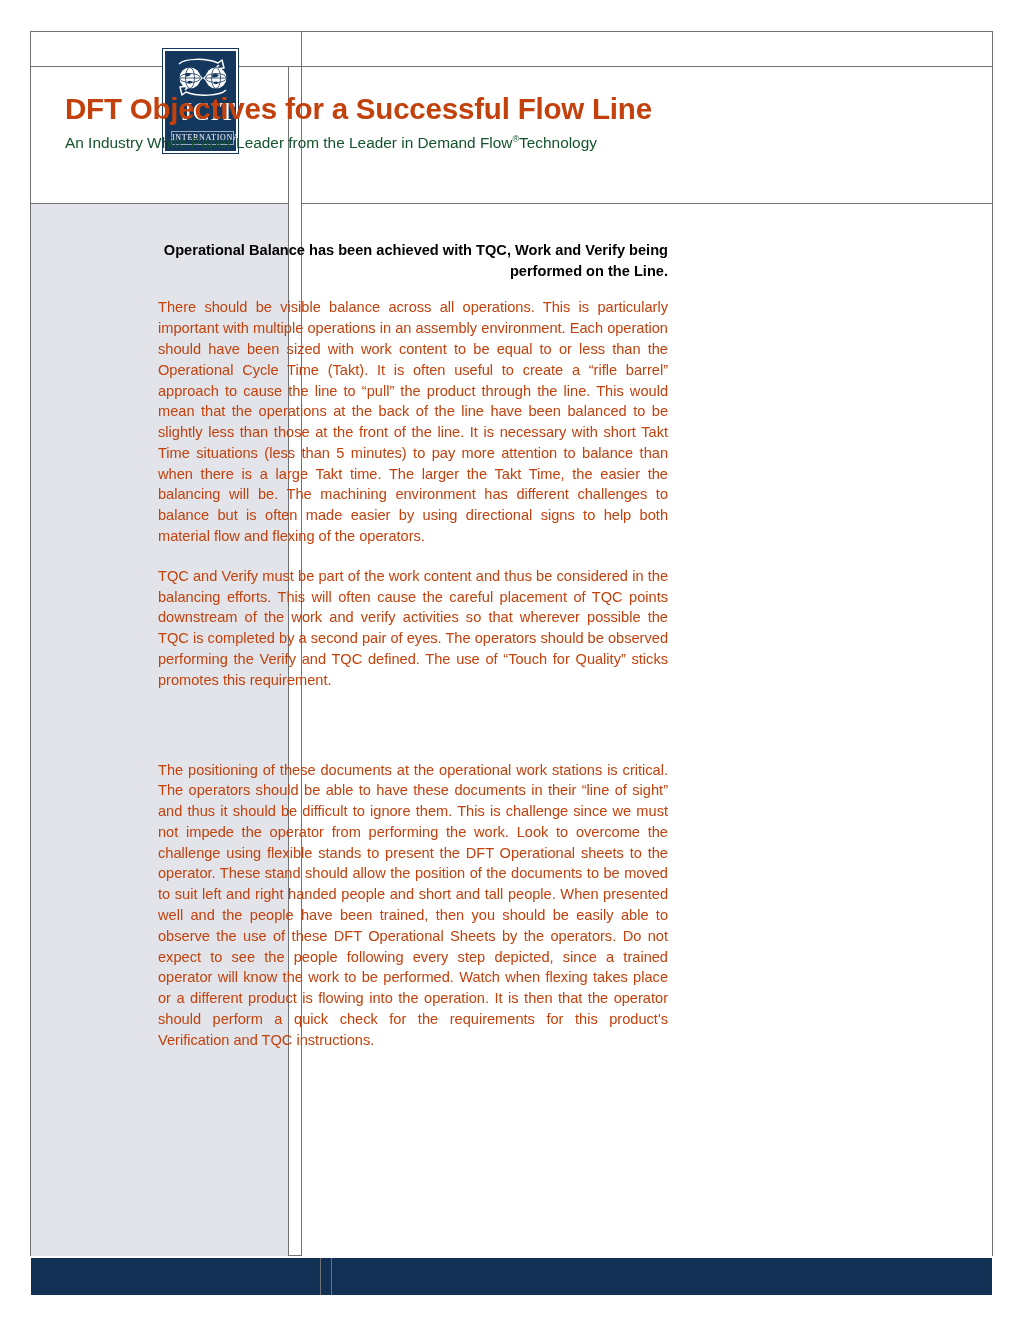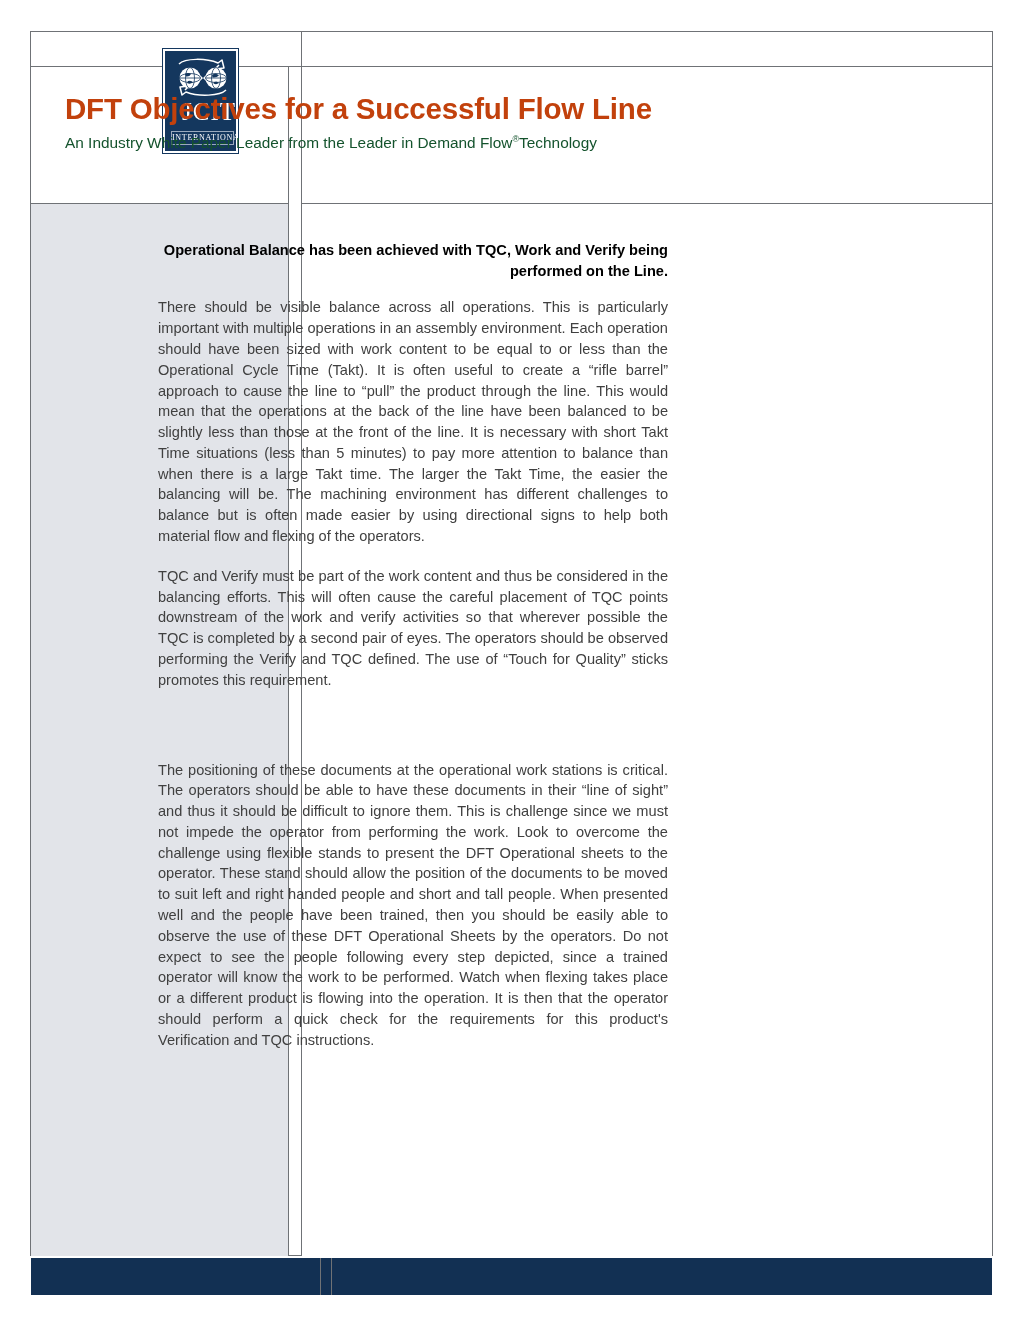--- a/index.html
+++ b/index.html
@@ -195,21 +195,21 @@
     font-weight: bold;
     line-height: 1.42;
     color: #000;
     text-align: right;
   }
   p.body-par {
     margin: 0 0 19px 0;
     font-size: 14.6px;
     line-height: 1.425;
     text-align: justify;
-    color: #404040;
+    color: #c2410c;
   }
   p.body-par:last-child { margin-bottom: 12px; }
   .gap-block { height: 50px; }
   .footer-bar {
     position: absolute;
     left: 31px;
     top: 1258px;
     width: 961px;
     height: 37px;
     background: #123053;

